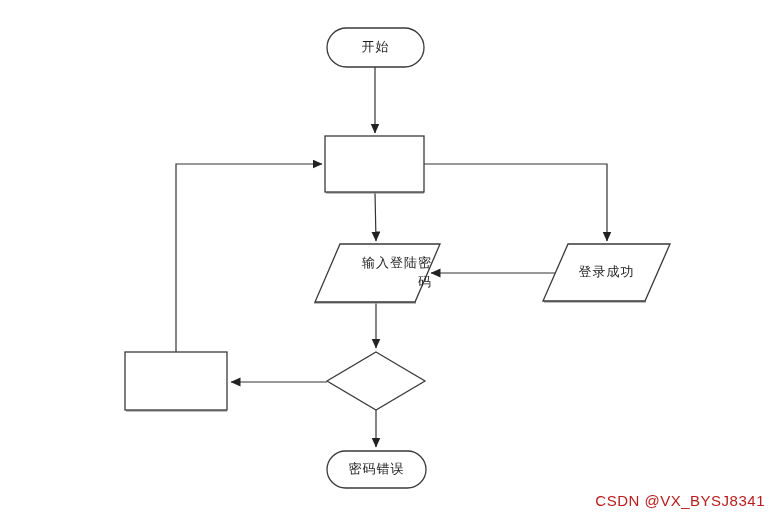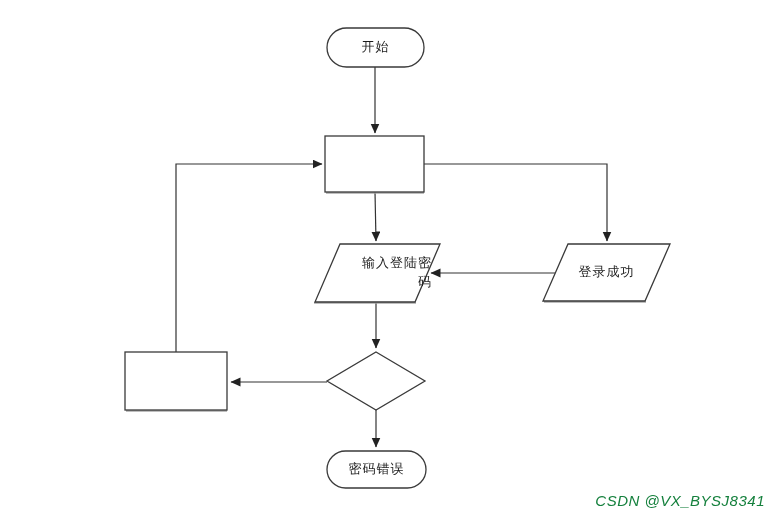--- a/index.html
+++ b/index.html
@@ -34,23 +34,22 @@
     white-space: pre-line;
     letter-spacing: 1px;
     pointer-events: none;
   }
   .watermark {
     position: absolute;
     right: 10px;
     bottom: 6px;
     font-size: 15px;
     letter-spacing: 0.5px;
-    color: #15803d;
+    color: #b91c1c;
     font-family: "Liberation Sans", sans-serif;
-    font-style: italic;
   }
 </style>
 </head>
 <body>
 
 <div id="stage">
 
   <svg id="connector-layer" viewBox="0 0 775 515" xmlns="http://www.w3.org/2000/svg">
     <defs>
       <marker id="arrow" markerWidth="11" markerHeight="10" refX="9.5" refY="4.5" orient="auto" markerUnits="userSpaceOnUse">

